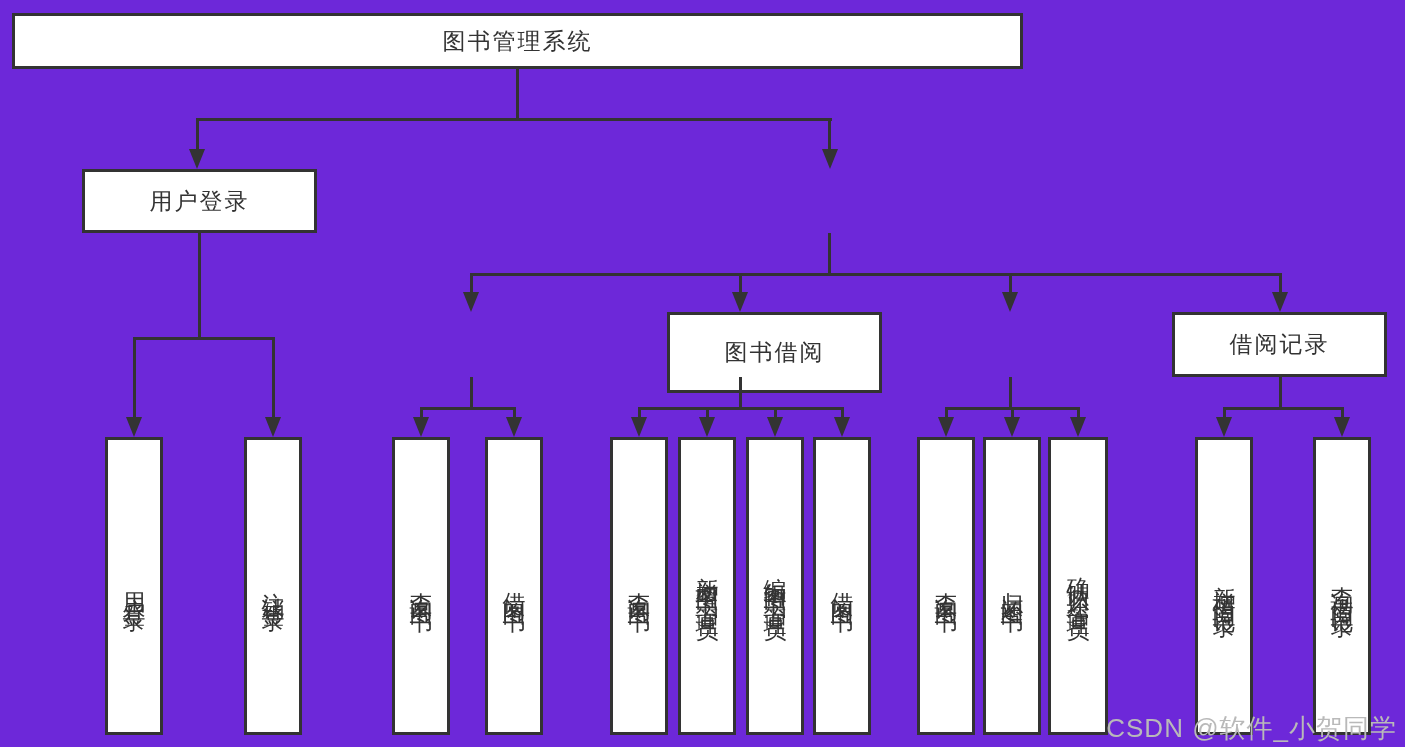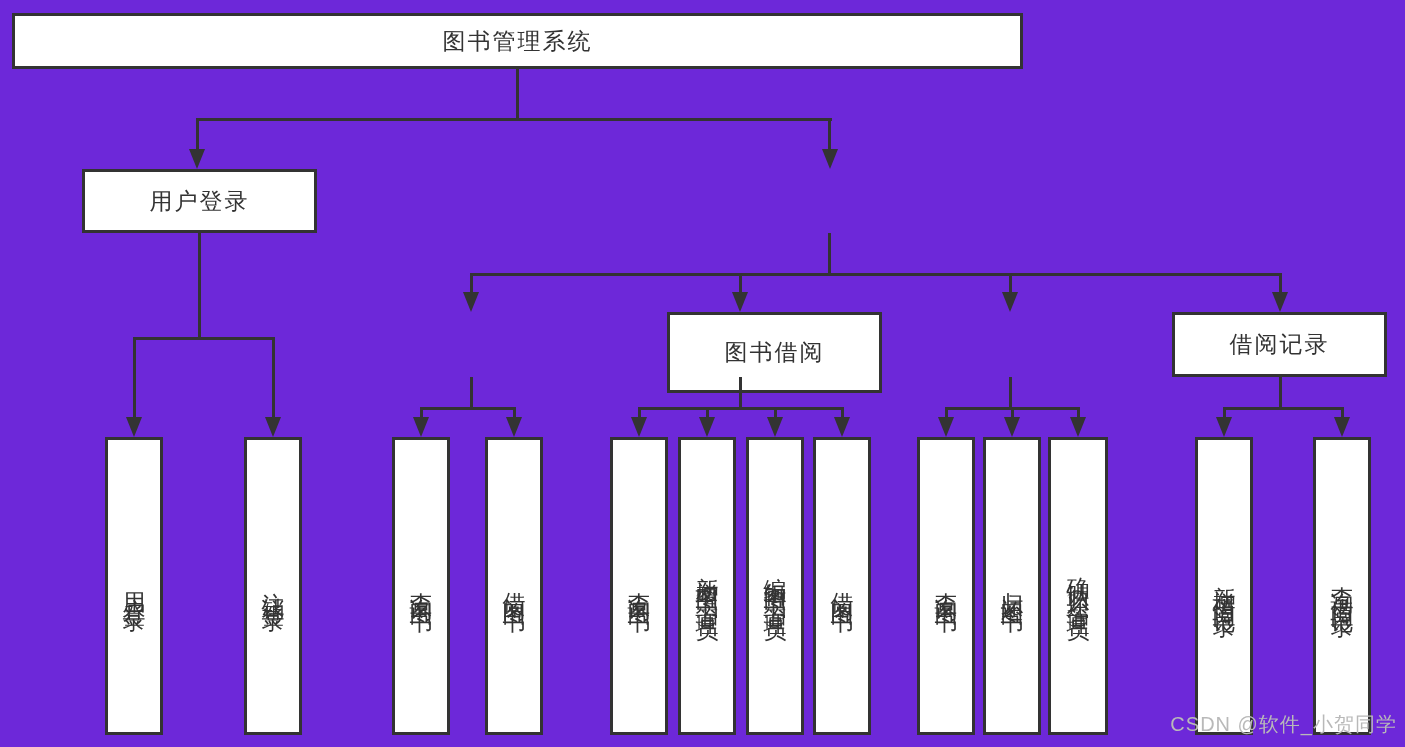--- a/index.html
+++ b/index.html
@@ -7,21 +7,21 @@
          font-family:"Liberation Sans",sans-serif;}
   .box{position:absolute;box-sizing:border-box;border:3px solid #333333;background:#ffffff;
        color:#333333;display:flex;align-items:center;justify-content:center;}
   .hbox{font-size:23px;letter-spacing:2px;white-space:nowrap;}
   .vbox{writing-mode:vertical-rl;text-orientation:mixed;font-size:23px;letter-spacing:6px;
         line-height:1;}
   .v{position:absolute;width:3px;background:#333333;}
   .h{position:absolute;height:3px;background:#333333;}
   .ah{position:absolute;width:0;height:0;border-left:8px solid transparent;
       border-right:8px solid transparent;border-top:20px solid #333333;}
-  .watermark{position:absolute;right:8px;top:711px;font-size:20px;color:#b9b9b9;
+  .watermark{position:absolute;right:8px;top:711px;font-size:26px;color:#b9b9b9;
              letter-spacing:1px;white-space:nowrap;}
 </style>
 </head>
 <body>
 
 <div class="stage">
 
   <div class="box hbox" style="left:12px;top:13px;width:1011px;height:56px;">图书管理系统</div>
 
   <div class="box hbox" style="left:82px;top:169px;width:235px;height:64px;">用户登录</div>

